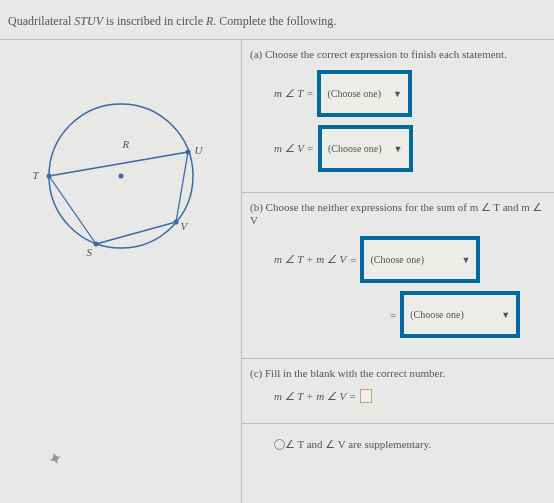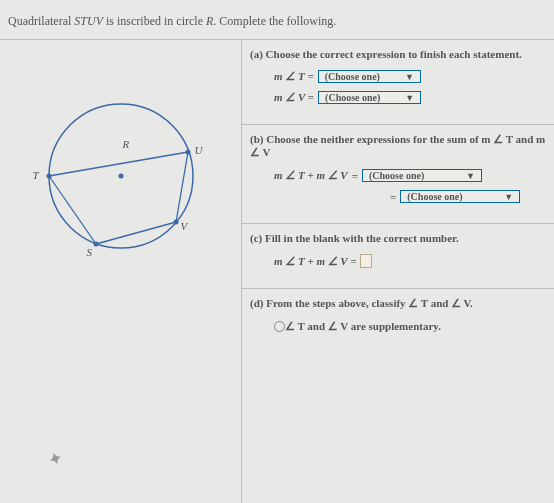--- a/index.html
+++ b/index.html
@@ -42,44 +42,43 @@
     margin: 0 auto;
   }
   .right-col {
     flex: 1;
   }
   .section {
     border-bottom: 1px solid #bcbcb8;
     padding: 8px 8px 12px 8px;
     font-size: 11px;
     color: #555;
-    font-weight: bold;
   }
   .section .hdr {
     margin-bottom: 10px;
     font-size: 11px;
   }
   .row {
     display: flex;
     align-items: center;
     margin: 8px 0 8px 24px;
     font-style: italic;
     gap: 4px;
   }
   .row .normal { font-style: normal; }
   .select {
     display: inline-flex;
     align-items: center;
-    border: 1px solid #0369a1;
+    border: 4px solid #0369a1;
     background: #ecece9;
-    padding: 0 6px;
+    padding: 14px 6px;
     font-size: 10px;
     font-style: normal;
     color: #555;
-    gap: 25px;
+    gap: 12px;
     font-family: Georgia, serif;
   }
   .select .caret {
     font-size: 9px;
   }
   .select.wide { min-width: 120px; justify-content: space-between; }
   .indent-right {
     margin-left: 140px;
   }
   .blank-box {
@@ -194,21 +193,20 @@
 
       <div class="section">
         <div class="hdr">(c) Fill in the blank with the correct number.</div>
         <div class="row">
           <span class="mvar">m ∠ T + m ∠ V  = </span>
           <span class="blank-box"></span>
         </div>
       </div>
 
       <div class="section" style="border-bottom:none;">
-        <div class="hdr">(d) From the steps above, classify ∠ T and ∠ V.</div>
         <div class="radio-row">
           <span class="radio-circle"></span>
           <span>∠ T and ∠ V are supplementary.</span>
         </div>
       </div>
 
     </div>
   </div>
 </div>
 

